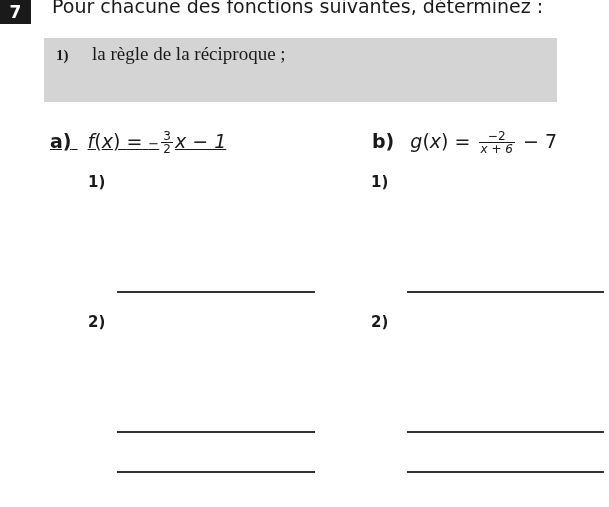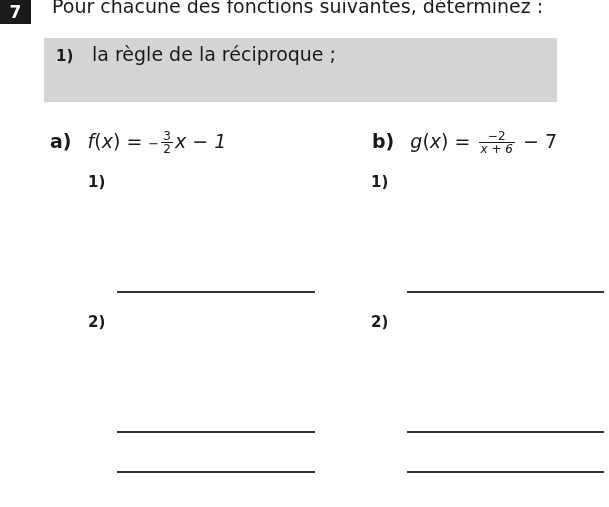--- a/index.html
+++ b/index.html
@@ -3,21 +3,21 @@
 <meta charset="utf-8">
 <style>
   html, body { margin:0; padding:0; background:#ffffff; }
   body { width:609px; height:507px; position:relative; overflow:hidden;
          font-family:"DejaVu Sans", "Liberation Sans", sans-serif; color:#1a1a1a; }
   .abs { position:absolute; }
   .badge { left:0; top:0; width:31px; height:24px; background:#1a1a1a; color:#fff;
            font-weight:bold; font-size:17px; line-height:24px; text-align:center; }
   .intro { left:52px; top:-6px; font-size:19px; white-space:nowrap; line-height:24px; }
   .box { left:44px; top:38px; width:513px; height:64px; background:#d4d4d4; }
-  .item { position:absolute; left:12px; font-size:19px; white-space:nowrap; line-height:24px; }
+  .item { position:absolute; left:12px; font-size:19px; white-space:nowrap; line-height:24px;font-family:Liberation Serif, serif; }
   .item .num { font-weight:bold; font-size:15px; display:inline-block; width:36px; }
   .label { font-weight:bold; font-size:19px; }
   .expr { font-size:19px; white-space:nowrap; line-height:28px; }
   .it { font-style:italic; }
   .frac { display:inline-block; vertical-align:middle; text-align:center; font-size:12px; line-height:12px; margin:0 2px; }
   .frac .n { display:block; border-bottom:1px solid #1a1a1a; padding:0 2px; }
   .frac .d { display:block; padding:0 2px; }
   .sub { font-weight:bold; font-size:15px; }
   .line { height:2px; background:#333; }
 </style>
@@ -26,21 +26,21 @@
 
 <div class="abs badge">7</div>
 <div class="abs intro">Pour chacune des fonctions suivantes, déterminez :</div>
 
 <div class="abs box">
   <div class="item" style="top:4px;">
     <span class="num">1)</span><span>la règle de la réciproque ;</span>
   </div>
 </div>
 
-<div class="abs expr" style="left:50px; top:127px;">
+<div class="abs expr" style="left:50px; top:127px;text-decoration:underline;">
   <span class="label">a)</span>
   <span style="margin-left:10px;" class="it">f</span>(<span class="it">x</span>)
   <span>=</span>
   <span style="font-size:13px;">−</span><span class="frac"><span class="n">3</span><span class="d">2</span></span><span class="it">x − 1</span>
 </div>
 <div class="abs sub" style="left:88px; top:173px;">1)</div>
 <div class="abs line" style="left:117px; top:291px; width:198px;"></div>
 <div class="abs sub" style="left:88px; top:313px;">2)</div>
 <div class="abs line" style="left:117px; top:431px; width:198px;"></div>
 <div class="abs line" style="left:117px; top:471px; width:198px;"></div>

